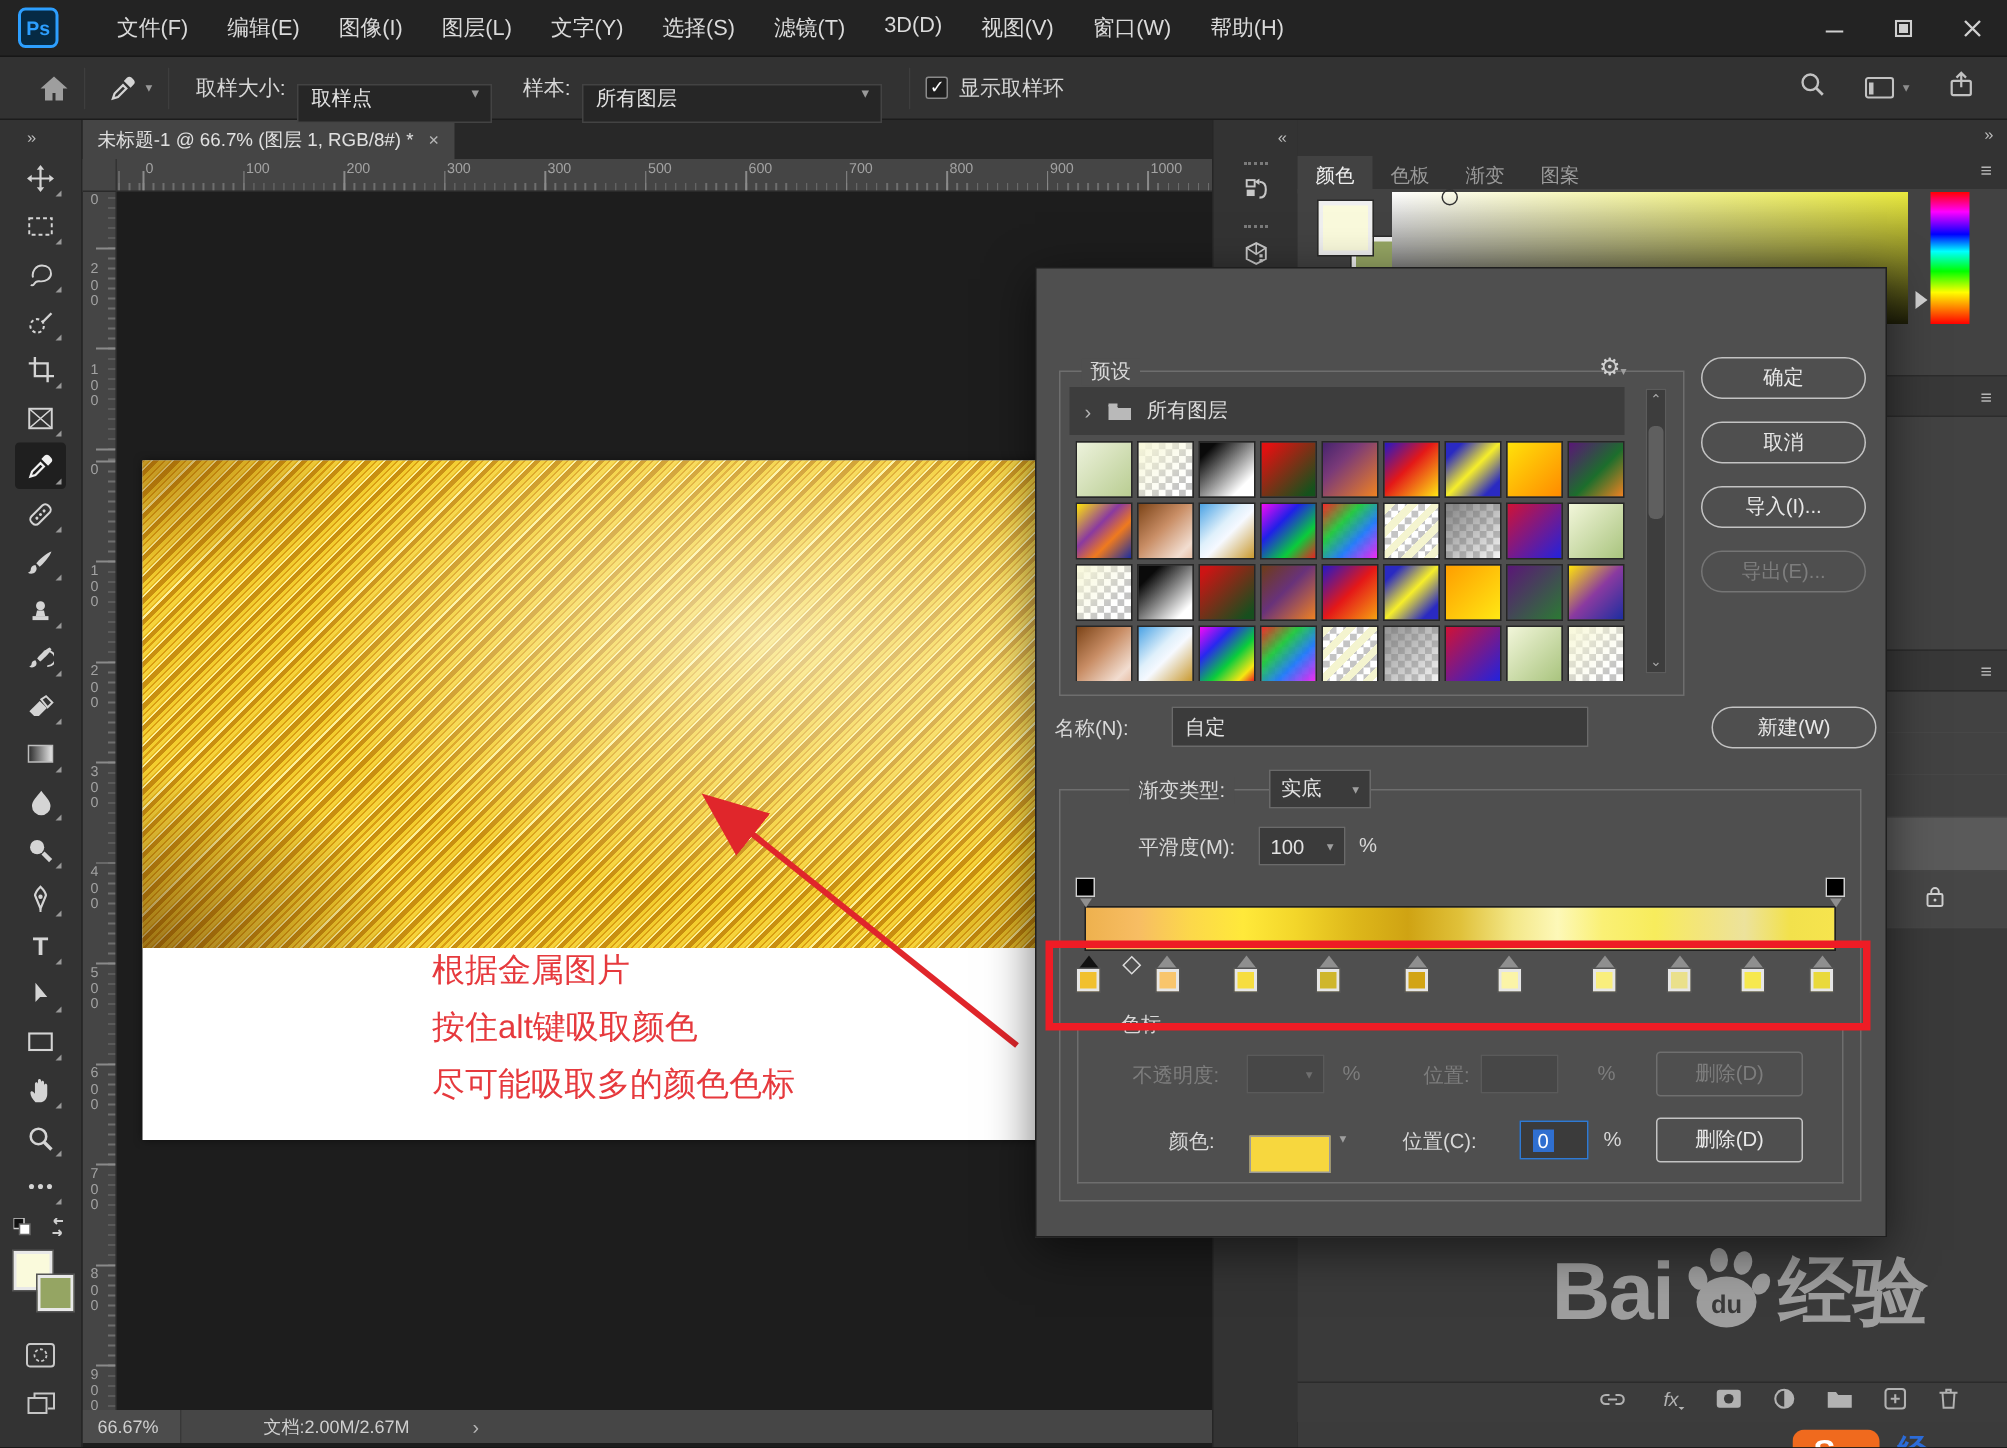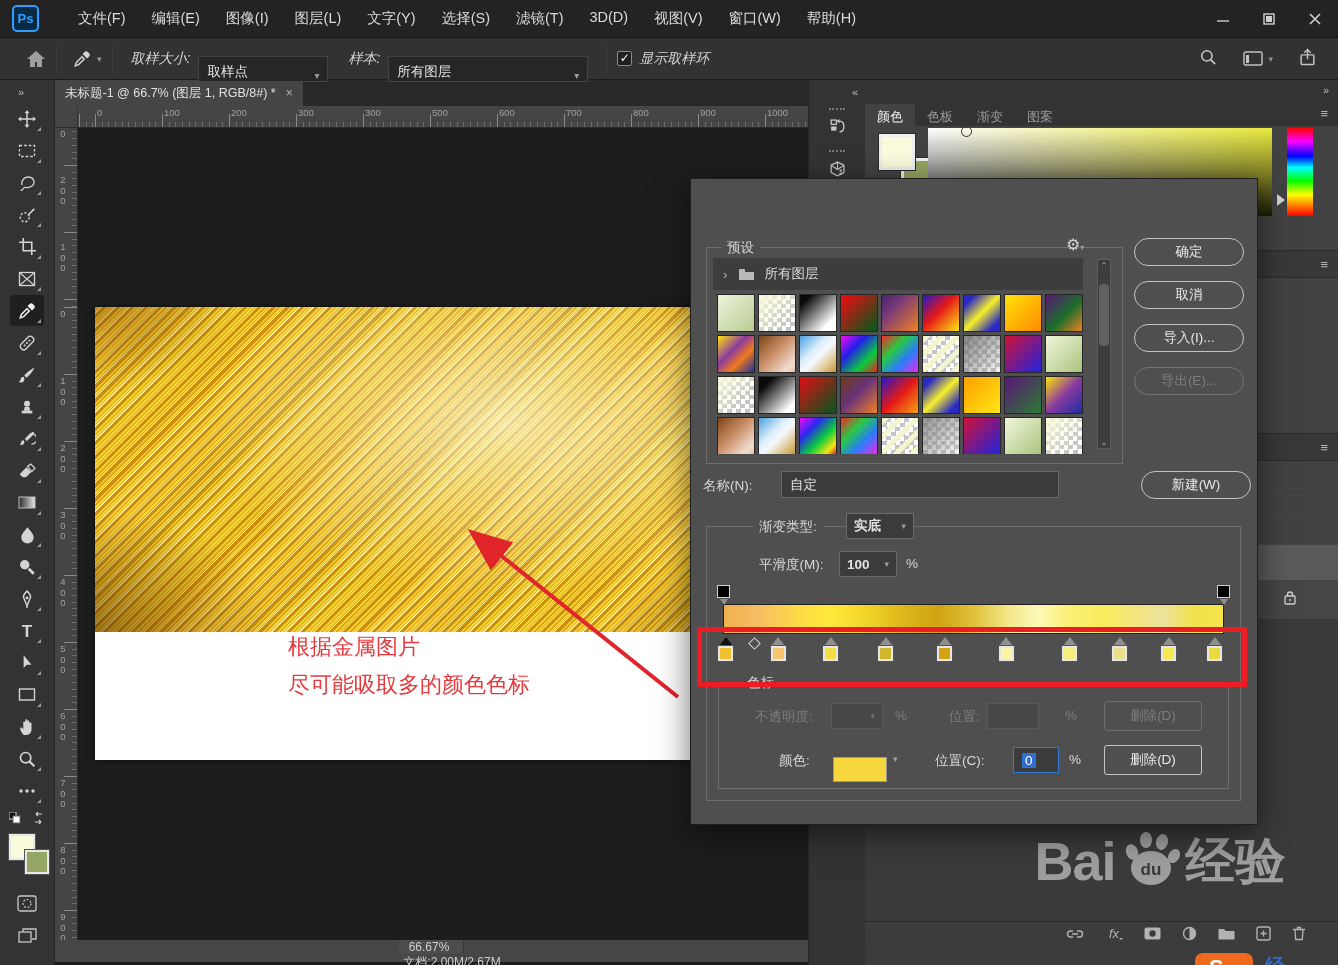--- a/index.html
+++ b/index.html
@@ -12,22 +12,22 @@
   .ps-logo{width:27px;height:27px;margin-left:12px;border-radius:5px;background:#062a44;border:2px solid #2d9fff;color:#2d9fff;font-weight:bold;font-size:13px;display:flex;align-items:center;justify-content:center;}
   .menu-items{display:flex;margin-left:26px;gap:0;}
   .menu-item{color:#dadada;font-size:14.5px;padding:9px 13px;cursor:default;}
   .win-controls{margin-left:auto;display:flex;height:38px;}
   .win-btn{width:46px;height:38px;display:flex;align-items:center;justify-content:center;color:#cfcfcf;font-size:13px;}
 
   
   .optionsbar{position:absolute;left:0;top:38px;width:1338px;height:42px;background:#323232;border-bottom:1px solid #1c1c1c;display:flex;align-items:center;z-index:5;}
   .ob-sep{width:1px;height:28px;background:#252525;border-right:1px solid #3e3e3e;margin:0 10px;}
   .ob-icon{color:#c8c8c8;display:flex;align-items:center;justify-content:center;}
-  .ob-label{color:#d6d6d6;font-size:14px;margin:0 8px;font-style:italic;}
-  .ob-select{height:26px;background:#262626;border:1px solid #434343;border-radius:0;color:#e2e2e2;font-size:13.5px;display:flex;align-items:flex-end;padding:0 8px;margin-top:21px;}
+  .ob-label{color:#d6d6d6;font-size:14px;margin:0 8px;}
+  .ob-select{height:26px;background:#262626;border:1px solid #434343;border-radius:0;color:#e2e2e2;font-size:13.5px;display:flex;align-items:flex-start;padding:0 8px;margin-top:21px;}
   .ob-select .chev{margin-left:auto;color:#9a9a9a;font-size:10px;padding-left:10px;}
   .ob-check{width:15px;height:15px;background:#1f1f1f;border:1px solid #8a8a8a;border-radius:2px;color:#fff;font-size:12px;line-height:13px;text-align:center;margin-right:7px;}
   .ob-right{margin-left:auto;display:flex;align-items:center;gap:26px;margin-right:22px;color:#c2c2c2;}
 
   
   .toolbar{position:absolute;left:0;top:80px;width:55px;height:885px;background:#333333;border-right:1px solid #262626;z-index:4;}
   .toolbar .expander{color:#bdbdbd;font-size:11px;letter-spacing:-1px;padding:6px 0 4px 18px;}
   .tool{width:34px;height:31px;margin:1px auto;display:flex;align-items:center;justify-content:center;position:relative;border-radius:3px;}
   .tool.selected{background:#1f1f1f;}
   .tool.flyout:after{content:"";position:absolute;right:3px;bottom:3px;border-left:4px solid transparent;border-bottom:4px solid #9a9a9a;}
@@ -57,21 +57,21 @@
     background:
       radial-gradient(ellipse 420px 240px at 62% 36%, rgba(255,255,235,.62), rgba(255,255,235,0) 72%),
       radial-gradient(ellipse 300px 200px at 0% 100%, rgba(86,42,0,.55), rgba(86,42,0,0) 60%),
       radial-gradient(ellipse 280px 160px at 100% 104%, rgba(96,48,0,.5), rgba(96,48,0,0) 55%),
       radial-gradient(ellipse 260px 150px at 0% 0%, rgba(120,62,0,.42), rgba(120,62,0,0) 55%),
       repeating-linear-gradient(135deg,#d99e12 0 1px,#f6d33c 1px 3px,#e8b91e 3px 4px,#fdf09a 4px 5px,#c98f10 5px 8px,#f3cd2e 8px 10px);
   }
   .annotation{position:absolute;left:210px;top:500px;color:#e6393d;font-size:22px;font-weight:500;line-height:38px;white-space:nowrap;}
   .arrow-svg{position:absolute;left:0;top:0;width:730px;height:812px;pointer-events:none;}
 
-  .statusbar{position:absolute;left:55px;top:940px;width:753px;height:22px;background:#464646;display:flex;align-items:center;color:#cfcfcf;font-size:12px;z-index:3;flex-direction:column;}
+  .statusbar{position:absolute;left:55px;top:940px;width:753px;height:22px;background:#464646;display:flex;align-items:center;color:#cfcfcf;font-size:12px;z-index:3;}
   .sb-zoom{padding:0 14px 0 10px;border-right:1px solid #383838;height:100%;display:flex;align-items:center;background:#4c4c4c;}
   .sb-doc{padding:0 14px 0 55px;}
   .sb-chev{color:#b5b5b5;margin-left:28px;font-size:13px;}
 
   
   .dock-strip{position:absolute;left:808px;top:80px;width:57px;height:885px;background:#333333;border-left:1px solid #262626;z-index:2;}
   .dock-strip .collapse{color:#bdbdbd;font-size:11px;text-align:right;padding:6px 8px 2px 0;letter-spacing:-1px;}
   .dots{width:16px;border-top:2px dotted #7a7a7a;margin:8px auto 2px;}
   .dock-icon{width:30px;height:30px;margin:2px auto;border-radius:3px;display:flex;align-items:center;justify-content:center;color:#c8c8c8;}
   .right-panel{position:absolute;left:865px;top:80px;width:473px;height:885px;background:#3b3b3b;z-index:2;}
@@ -115,21 +115,21 @@
   .gb-label{position:absolute;background:#4f4f4f;color:#d8d8d8;font-size:13.5px;padding:0 6px;}
   .pill-btn{position:absolute;width:110px;height:28px;border:1.5px solid #c3c3c3;border-radius:14px;color:#e8e8e8;font-size:13.5px;display:flex;align-items:center;justify-content:center;background:transparent;}
   .pill-btn.disabled{border-color:#757575;color:#7d7d7d;}
   .folder-row{position:absolute;left:22px;top:79px;width:370px;height:32px;background:#3d3d3d;display:flex;align-items:center;color:#dcdcdc;font-size:13.5px;gap:10px;padding-left:10px;}
   .preset-grid{position:absolute;left:26px;top:115px;width:372px;height:160px;overflow:hidden;display:flex;flex-wrap:wrap;gap:3px;align-content:flex-start;}
   .preset-sw{width:38px;height:38px;border:1px solid #262626;}
   .dlg-scroll{position:absolute;left:406px;top:80px;width:14px;height:190px;background:#3d3d3d;border:1px solid #5c5c5c;}
   .dlg-scroll .thumb{position:absolute;left:1px;top:24px;width:10px;height:62px;background:#5f5f5f;border-radius:4px;}
   .dlg-scroll .sarr{position:absolute;left:0;width:12px;text-align:center;color:#a8a8a8;font-size:9px;}
   .dlg-input{background:#3b3b3b;border:1px solid #6a6a6a;color:#e2e2e2;font-size:13.5px;display:flex;align-items:center;padding:0 8px;}
-  .dlg-select{background:#3b3b3b;border:1px solid #6a6a6a;color:#e2e2e2;font-size:13.5px;display:flex;align-items:center;padding:0 7px;font-weight:bold;}
+  .dlg-select{background:#3b3b3b;border:1px solid #6a6a6a;color:#e2e2e2;font-size:13.5px;display:flex;align-items:center;padding:0 7px;}
   .dlg-select .chev{margin-left:auto;color:#9f9f9f;font-size:9px;padding-left:8px;}
   .dlg-label{position:absolute;color:#d8d8d8;font-size:13.5px;}
   .dlg-label.dim,.dim{color:#7d7d7d;}
   .gbar{position:absolute;left:32px;top:425px;width:501px;height:30px;border:1px solid #1f1f1f;}
   .op-stop{position:absolute;top:-20px;width:13px;height:13px;background:#000;border:1px solid #cfcfcf;}
   .op-stop:after{content:"";position:absolute;left:2px;top:13px;border-left:4.5px solid transparent;border-right:4.5px solid transparent;border-top:6px solid #8f8f8f;}
   .stops-zone{position:absolute;left:32px;top:458px;width:501px;height:34px;}
   .cstop{position:absolute;top:0;width:17px;text-align:center;}
   .cstop .tri{width:0;height:0;margin:0 auto;border-left:7px solid transparent;border-right:7px solid transparent;border-bottom:9px solid #8f8f8f;}
   .cstop.sel .tri{border-bottom-color:#111;}
@@ -435,20 +435,21 @@
       <div class="v-num" style="top: 717px;">8<br>0<br>0</div>
       <div class="v-num" style="top: 784px;">9<br>0<br>0</div>
     </div>
   <div class="ruler-corner"></div>
 
   <div class="canvas-area">
     <div class="doc-white"></div>
     <div class="gold"></div>
     <div class="annotation">
       <div>根据金属图片</div>
+      <div>按住alt键吸取颜色</div>
       <div>尽可能吸取多的颜色色标</div>
     </div>
     <svg class="arrow-svg">
       <defs>
           <marker id="ah" markerWidth="11" markerHeight="9" refX="9" refY="4.5" orient="auto">
             <path d="M0 0L11 4.5L0 9z" fill="#e0262b"></path>
           </marker>
         </defs>
       <line x1="600" y1="569" x2="396" y2="406" stroke="#e0262b" stroke-width="4" marker-end="url(#ah)"></line>
     </svg>

